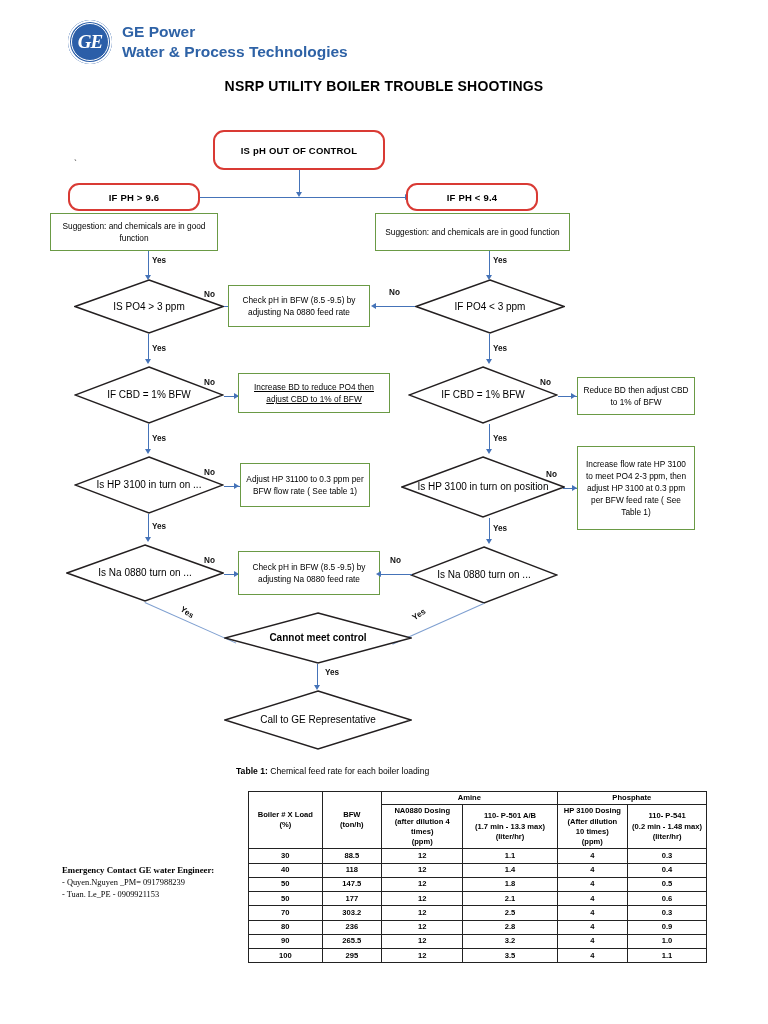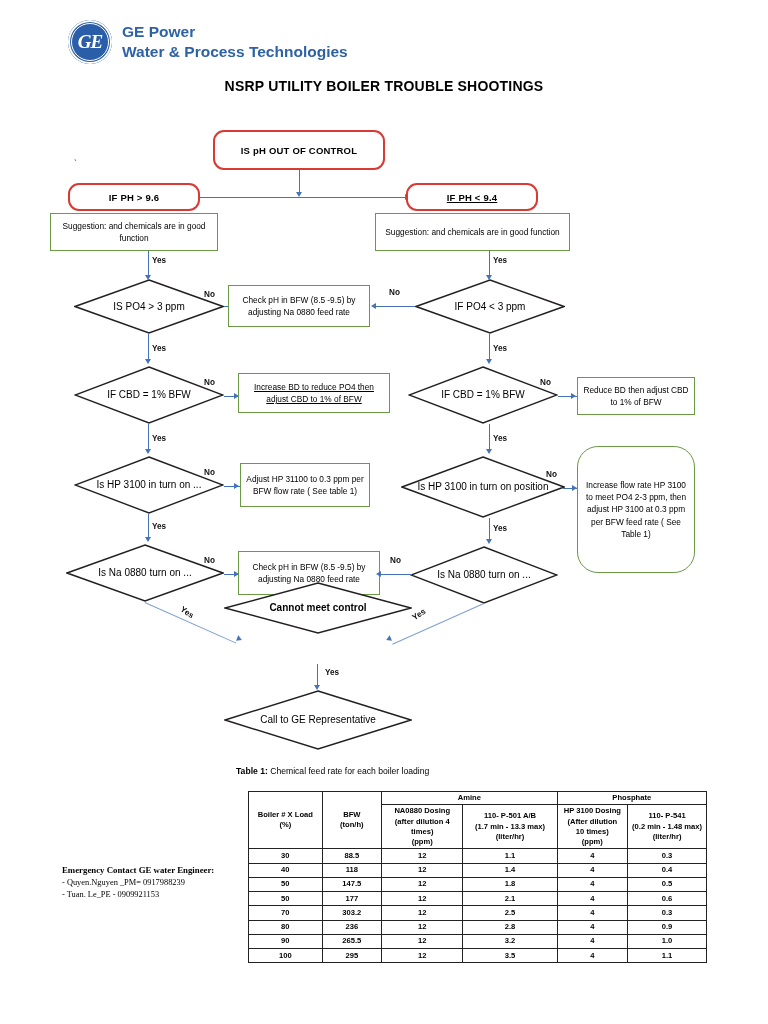--- a/index.html
+++ b/index.html
@@ -85,21 +85,21 @@
   <div class="vline" style="left:299px;top:170px;height:25px;"></div>
   <div class="arr arr-d" style="left:295.5px;top:192px;"></div>
 
   <div class="hline" style="left:192px;top:197px;width:216px;"></div>
   <div class="arr arr-l" style="left:188px;top:193.5px;"></div>
   <div class="arr arr-r" style="left:405px;top:193.5px;"></div>
 
   <div class="node rbox" style="left:68px;top:183px;width:132px;height:28px;">IF PH  &gt; 9.6</div>
   <div class="node gbox" style="left:50px;top:213px;width:168px;height:38px;">Suggestion:  and chemicals are in good function</div>
 
-  <div class="node rbox" style="left:406px;top:183px;width:132px;height:28px;text-decoration:underline;">IF PH  &lt; 9.4</div>
+  <div class="node rbox" style="left:406px;top:183px;width:132px;height:28px;">IF PH  &lt; 9.4</div>
   <div class="node gbox" style="left:375px;top:213px;width:195px;height:38px;">Suggestion:  and chemicals are in good function</div>
 
   <div class="vline" style="left:148px;top:251px;height:27px;"></div>
   <div class="arr arr-d" style="left:144.5px;top:275px;"></div>
   <div class="lbl" style="left:152px;top:256px;">Yes</div>
 
   <div class="node diamond" style="left:74px;top:279px;width:150px;height:55px;">
     <svg class="dshape" viewBox="0 0 150 55" preserveAspectRatio="none">
       <polygon points="75,1 149,27.5 75,54 1,27.5" fill="#fff" stroke="#231f20" stroke-width="1.4"></polygon>
     </svg>
@@ -191,21 +191,21 @@
 
   <div class="node diamond" style="left:401px;top:456px;width:164px;height:62px;">
     <svg class="dshape" viewBox="0 0 164 62" preserveAspectRatio="none">
       <polygon points="82,1 163,31 82,61 1,31" fill="#fff" stroke="#231f20" stroke-width="1.4"></polygon>
     </svg>
     <div class="dlabel">Is  HP 3100 in turn on position</div>
   </div>
   <div class="hline" style="left:563px;top:488px;width:16px;"></div>
   <div class="arr arr-r" style="left:572px;top:484.5px;"></div>
   <div class="lbl" style="left:546px;top:470px;">No</div>
-  <div class="node gbox" style="left:577px;top:446px;width:118px;height:127px;border-radius:21px;">Increase flow rate HP 3100 to meet PO4 2-3 ppm, then adjust  HP 3100 at 0.3 ppm per  BFW feed rate ( See Table 1)</div>
+  <div class="node gbox" style="left:577px;top:446px;width:118px;height:84px;">Increase flow rate HP 3100 to meet PO4 2-3 ppm, then adjust  HP 3100 at 0.3 ppm per  BFW feed rate ( See Table 1)</div>
 
   <div class="vline" style="left:489px;top:518px;height:24px;"></div>
   <div class="arr arr-d" style="left:485.5px;top:539px;"></div>
   <div class="lbl" style="left:493px;top:524px;">Yes</div>
 
   <div class="node diamond" style="left:410px;top:546px;width:148px;height:58px;">
     <svg class="dshape" viewBox="0 0 148 58" preserveAspectRatio="none">
       <polygon points="74,1 147,29 74,57 1,29" fill="#fff" stroke="#231f20" stroke-width="1.4"></polygon>
     </svg>
     <div class="dlabel">Is  Na 0880 turn on ...</div>
@@ -215,21 +215,21 @@
   <div class="lbl" style="left:390px;top:556px;">No</div>
 
   <div class="diag" style="left:145px;top:602px;width:100px;transform:rotate(24deg);"></div>
   <div class="arr arr-r" style="left:237px;top:636px;transform:rotate(22deg);"></div>
   <div class="lbl rot" style="left:180px;top:608px;">Yes</div>
 
   <div class="diag" style="left:484px;top:604px;width:100px;transform:rotate(156deg);"></div>
   <div class="arr arr-l" style="left:386px;top:636px;transform:rotate(-22deg);"></div>
   <div class="lbl rotl" style="left:412px;top:610px;">Yes</div>
 
-  <div class="node diamond" style="left:224px;top:582px;width:188px;height:52px;justify-content:center;">
+  <div class="node diamond" style="left:224px;top:612px;width:188px;height:52px;justify-content:center;">
     <svg class="dshape" viewBox="0 0 188 52" preserveAspectRatio="none">
       <polygon points="94,1 187,26 94,51 1,26" fill="#fff" stroke="#231f20" stroke-width="1.4"></polygon>
     </svg>
     <div class="dlabel" style="font-weight:bold;">Cannot  meet control</div>
   </div>
 
   <div class="vline" style="left:317px;top:664px;height:24px;"></div>
   <div class="arr arr-d" style="left:313.5px;top:685px;"></div>
   <div class="lbl" style="left:325px;top:668px;">Yes</div>
 

